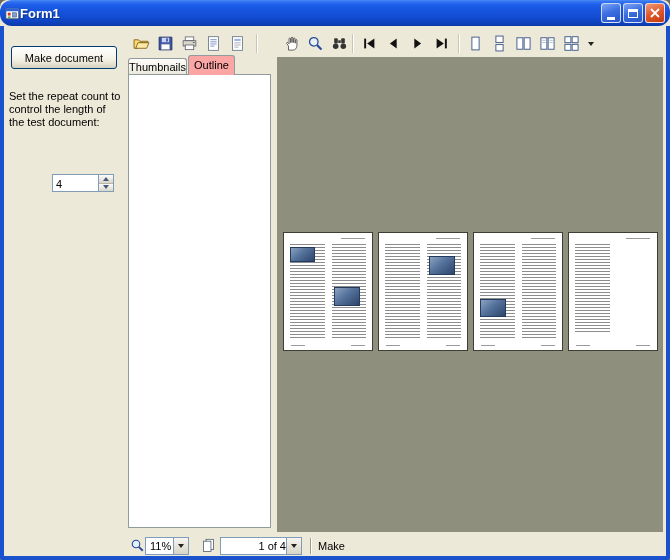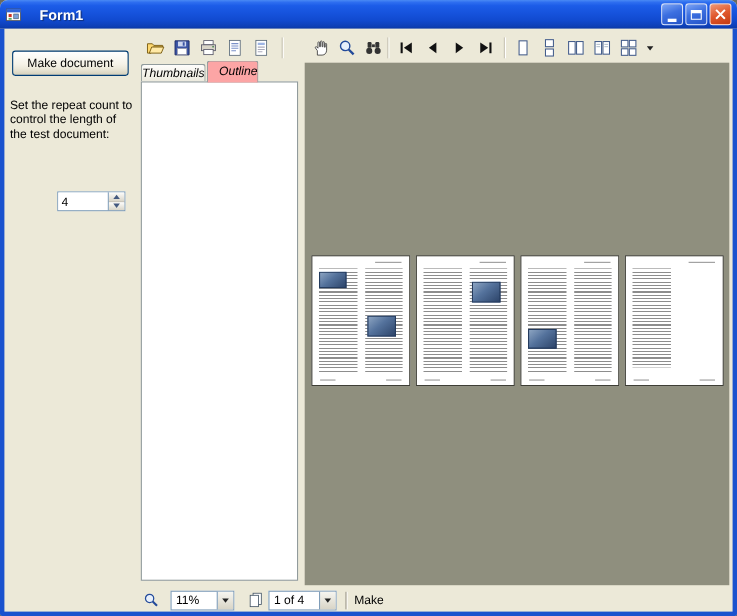--- a/index.html
+++ b/index.html
@@ -4,22 +4,22 @@
 <style>
   * { margin:0; padding:0; box-sizing:border-box; }
   html,body { background:#6b6b5e; }
   body { font-family:"Liberation Sans",sans-serif; }
 
   .window { position:relative; width:670px; height:560px; background:#ECE9D8;
     border-radius:7px 7px 3px 3px; overflow:hidden; font-size:11px; }
 
   
   .titlebar { position:absolute; top:0; left:0; right:0; height:26px; display:flex; align-items:center;
-    padding:0 5px; gap:16px; z-index:6;
-    background:linear-gradient(180deg,#4a8af4 0%,#2e6ef0 8%,#1c5ce8 20%,#1653dd 45%,#114ad0 70%,#0d3fb6 92%,#0a37a4 100%); }
+    padding:0 5px; gap:0; z-index:6;
+    background:linear-gradient(180deg,#4a8af4 0%,#2e6ef0 8%,#1c5ce8 20%,#1653dd 45%,#114ad0 70%,#0d3fb6 92%,#0a37a4 100%);border-radius:12px; }
   .title-icon svg { width:15px; height:15px; display:block; }
   .title-text { color:#fff; font-weight:bold; font-size:13px; text-shadow:1px 1px 1px #12327e; flex:1;
     white-space:nowrap; overflow:hidden; }
   .tb-btns { display:flex; gap:2px; }
   .tb-btn { width:20px; height:20px; border-radius:3px; border:1px solid rgba(255,255,255,.75);
     display:flex; align-items:center; justify-content:center; cursor:default; }
   .tb-btn.min, .tb-btn.max { background:linear-gradient(160deg,#7da5f5 0%,#3c6fe0 45%,#2554c8 100%); }
   .tb-btn.close { background:linear-gradient(160deg,#f09978 0%,#e0572c 50%,#c23a10 100%); }
   .glyph-min { width:8px; height:3px; background:#fff; margin-top:10px; }
   .glyph-max { width:10px; height:9px; border:1px solid #fff; border-top:3px solid #fff; }
@@ -52,22 +52,22 @@
   .toolbar { position:absolute; left:124px; top:4px; right:0; height:27px; }
   .tbtn { position:absolute; top:2px; width:23px; height:23px; border:none; background:transparent; padding:0;
     display:flex; align-items:center; justify-content:center; cursor:default; }
   .icn { display:flex; }
   .icn svg { width:17px; height:17px; display:block; }
   .tsep { position:absolute; top:4px; width:2px; height:19px; border-left:1px solid #c9c5b6; border-right:1px solid #fff; }
   .tbtn.dd { width:13px; }
   .dd-tri { border:3.5px solid transparent; border-top:4px solid #222; margin-top:4px; }
 
   
-  .tab { position:absolute; text-align:right; border:1px solid #919B9C; border-bottom:none;
-    border-radius:3px 3px 0 0; cursor:default;font-style:italic; }
+  .tab { position:absolute; text-align:center; border:1px solid #919B9C; border-bottom:none;
+    border-radius:3px 3px 0 0; cursor:default; }
   .tab.thumb { left:124px; top:32px; width:59px; height:16px; line-height:16px;
     background:linear-gradient(180deg,#fefdfb,#eceade); z-index:1; }
   .tab.outline { left:184px; top:29px; width:47px; height:20px; line-height:19px; background:#fca5a5; z-index:3; }
   .outline-panel { position:absolute; left:124px; top:48px; width:143px; height:454px;
     background:#fff; border:1px solid #919B9C; z-index:2; }
 
   
   .preview { position:absolute; left:273px; top:31px; width:386px; height:475px; background:#8F8F7E; }
   .preview-pages { position:absolute; left:6px; top:175px; display:flex; gap:5px; }
   .page { position:relative; width:90px; height:119px; background:#fff; border:1px solid #3e3e35; }
@@ -84,22 +84,22 @@
   .statusbar { position:absolute; left:124px; right:0; top:509px; height:21px; display:flex; align-items:center; }
   .sb-icn { display:flex; }
   .sb-icn svg { width:15px; height:15px; display:block; }
   .sb-icn.first { margin-left:2px; }
   .sb-icn.pages { margin-left:12px; }
   .combo { height:18px; background:#fff; border:1px solid #7F9DB9; display:flex; align-items:stretch; }
   .combo-text { flex:1; padding:2px 0 0 4px; }
   .combo-btn { width:15px; border-left:1px solid #7F9DB9; background:linear-gradient(180deg,#f6f5f0,#d8d4c6);
     display:flex; align-items:center; justify-content:center; }
   .combo-btn::after { content:""; border:3px solid transparent; border-top:4px solid #222; margin-top:4px; }
-  .combo.zoom { width:58px; margin-left:10px; }
-  .combo.pages { width:62px; margin-left:4px; }
+  .combo.zoom { width:44px; margin-left:0; }
+  .combo.pages { width:82px; margin-left:4px;text-align:right; }
   .sb-sep { width:2px; height:16px; margin-left:8px; border-left:1px solid #9d9a8d; border-right:1px solid #fff; }
   .sb-ready { margin-left:6px; }
 </style>
 </head>
 <body>
 
 <div class="window">
 
   <div class="titlebar">
     <span class="title-icon">

